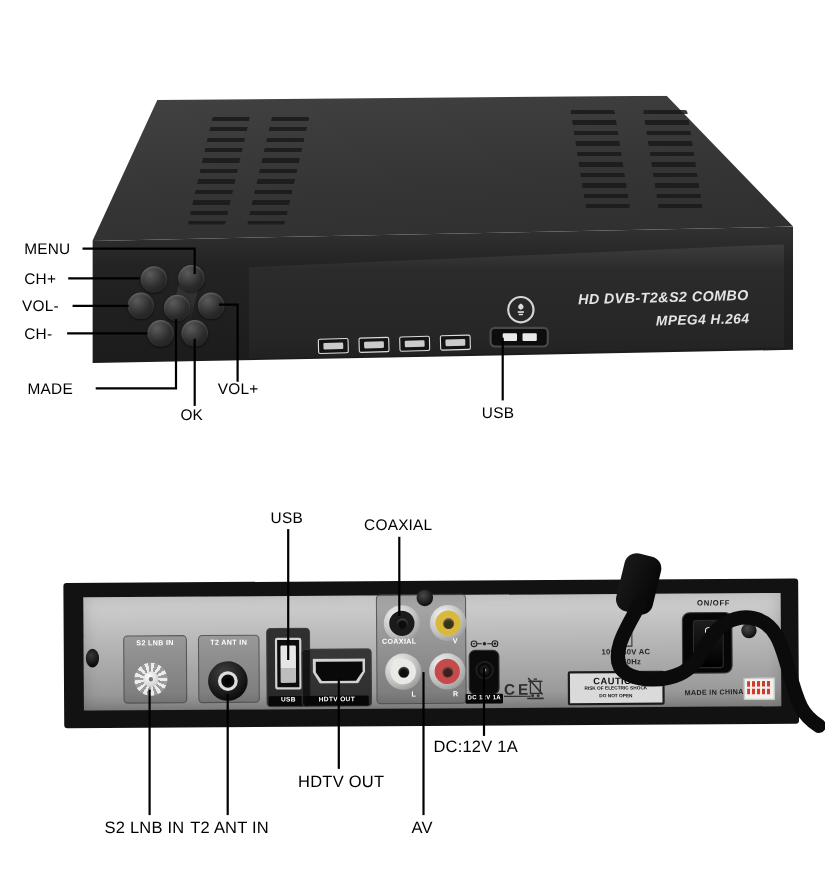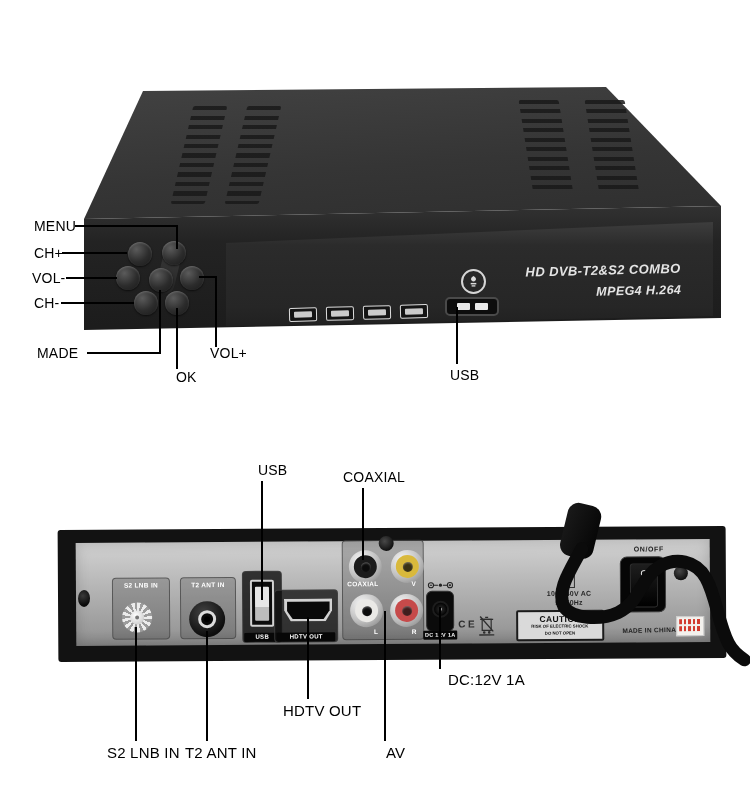--- a/index.html
+++ b/index.html
@@ -2,21 +2,21 @@
 <html style="--body_dark: #2b2b2b; --panel_silver: #b9b9b9; --rca_coaxial_black: #1b1b1b; --rca_video_yellow: #d9b93c; --rca_audio_white: #eae9e6; --rca_audio_red: #c64a4a; --sticker_red: #d23a2e; --callout_black: #000000;"><head>
 <meta charset="utf-8">
 <style>
   * { margin:0; padding:0; box-sizing:border-box; }
   html,body { background:#fff; }
   .stage { position:relative; width:750px; height:800px; background:#fff; overflow:hidden;
            font-family:"Liberation Sans", sans-serif; }
 
   
   .callout { position:absolute; color:#000; white-space:nowrap; font-size:14px; line-height:1;
-             letter-spacing:.2px;margin-left:12px; }
+             letter-spacing:.2px; }
   .callout.big { font-size:15px; }
   .lines { position:absolute; left:0; top:0; width:750px; height:800px; pointer-events:none; z-index:40; }
 
   
   .front-unit { position:absolute; left:0; top:0; width:750px; height:420px; z-index:10; }
   .top-surface { position:absolute; left:80px; top:85px; width:645px; height:140px;
                  background:linear-gradient(176deg,#424242,#353535 55%,#2e2e2e);
                  clip-path:polygon(63px 6px, 526px 2px, 641px 121px, 4px 134px); }
   .vents { position:absolute; display:flex; }
   .vent-col { background:repeating-linear-gradient(to bottom, rgba(25,25,25,.85) 0 4px, transparent 4px 9.5px);
@@ -87,22 +87,22 @@
   .rca { position:absolute; width:33px; height:33px; border-radius:50%;
          background:radial-gradient(circle at 35% 30%, #f6f6f6, #bebebe 55%, #7c7c7c); }
   .rca .ring { position:absolute; inset:5px; border-radius:50%; }
   .rca .hole { position:absolute; inset:11.5px; border-radius:50%; background:#0c0c0c;
                box-shadow:inset 0 1px 2px rgba(255,255,255,.35); }
   .dc-jack { position:absolute; left:368px; top:63px; width:28px; height:41px; border-radius:6px;
              background:#0b0b0b; border:1px solid #303030; }
   .dc-jack .barrel { position:absolute; left:5px; top:9px; width:17px; height:17px; border-radius:50%;
                      background:radial-gradient(circle,#2f2f2f,#000 75%); border:2px solid #1d1d1d; }
   .dc-jack .pin { position:absolute; left:12px; top:16px; width:3px; height:3px; border-radius:50%; background:#999; }
-  .ce { position:absolute; left:400px; top:91px; font-size:10px; font-weight:bold; color:#2e2e2e;
-        letter-spacing:2.5px; }
+  .ce { position:absolute; left:400px; top:91px; font-size:14px; font-weight:bold; color:#2e2e2e;
+        letter-spacing:2.5px;text-decoration:underline; }
   .volt-ico { position:absolute; left:503px; top:47px; width:14px; height:14px; border:1.6px solid #333;
               display:flex; align-items:center; justify-content:center; }
   .volt-ico i { display:block; width:6px; height:6px; border:1.4px solid #333; }
   .volt-txt { position:absolute; width:60px; text-align:center; color:#262626; font-size:7px;
               font-weight:bold; letter-spacing:.2px; }
   .caution { position:absolute; left:458px; top:83px; width:88px; height:31px; background:#dadada;
              border:2px solid #1b1b1b; border-radius:2px; display:flex; align-items:center;
              justify-content:space-between; padding:0 2px; }
   .caution .mid { flex:1; text-align:center; color:#111; }
   .caution .t { font-size:8.5px; font-weight:bold; letter-spacing:.4px; }
@@ -337,14 +337,14 @@
   <div class="callout" style="left:164px;top:370px">OK</div>
   <div class="callout" style="left:198px;top:346px">VOL+</div>
   <div class="callout" style="left:438px;top:368px">USB</div>
 
   <div class="callout" style="left:246px;top:463px">USB</div>
   <div class="callout" style="left:331px;top:470px">COAXIAL</div>
   <div class="callout big" style="left:95px;top:745px">S2 LNB IN</div>
   <div class="callout big" style="left:173px;top:745px">T2 ANT IN</div>
   <div class="callout big" style="left:271px;top:703px">HDTV OUT</div>
   <div class="callout big" style="left:374px;top:745px">AV</div>
-  <div class="callout big" style="left:436px;top:672px">DC:12V 1A</div>
+  <div class="callout big" style="left:394px;top:672px">DC:12V 1A</div>
 </div>
 
 </body></html>

